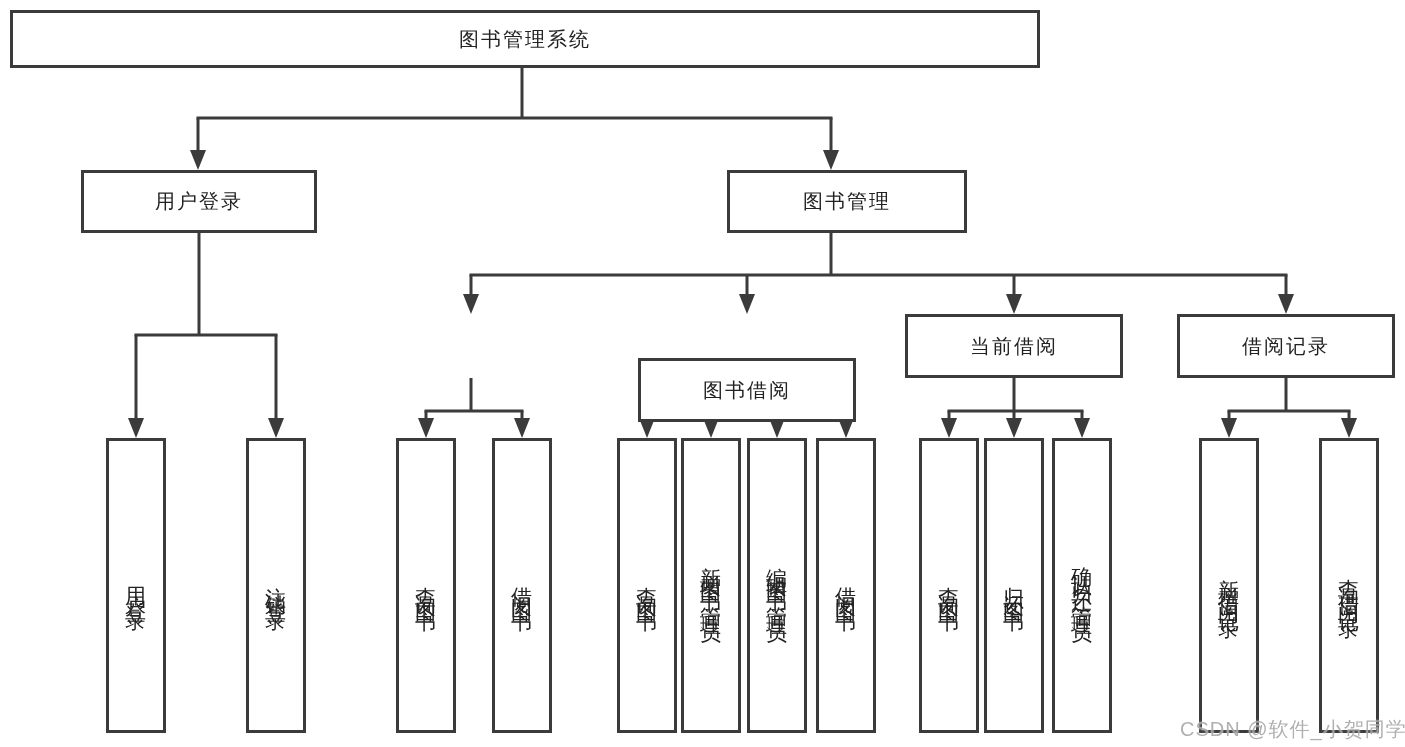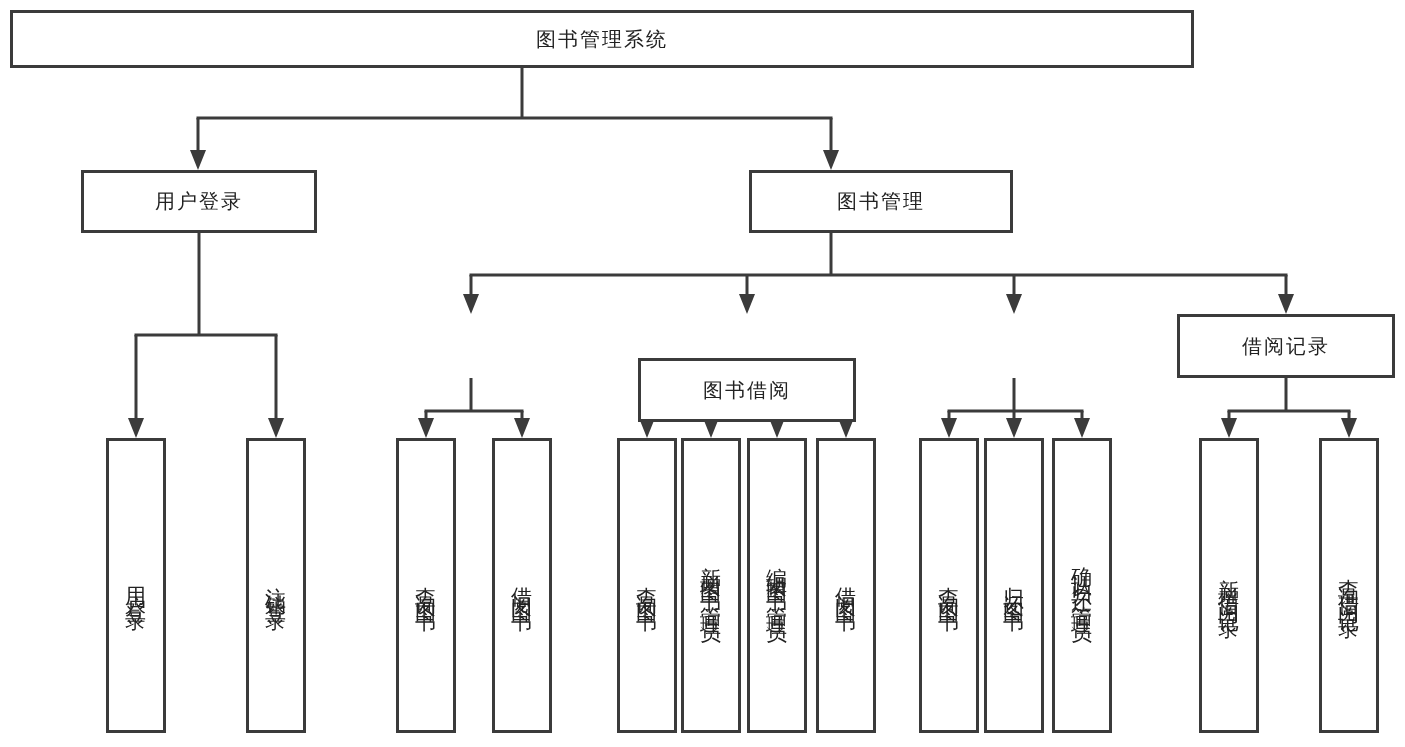--- a/index.html
+++ b/index.html
@@ -30,21 +30,21 @@
     background: #ffffff;
     display: flex;
     align-items: center;
     justify-content: center;
     color: #222222;
     font-size: 20px;
     letter-spacing: 2px;
     white-space: nowrap;
   }
   .node.root {
-    left: 10px; top: 10px; width: 1184px; height: 58px;
+    left: 10px; top: 10px; width: 1030px; height: 58px;
     font-size: 20px;
   }
   .node.lvl2 { top: 170px; height: 63px; }
   .node.lvl3 { top: 314px; height: 64px; width: 218px; }
   .node.leaf {
     top: 438px;
     height: 295px;
     width: 60px;
     writing-mode: vertical-rl;
     text-orientation: mixed;
@@ -145,33 +145,35 @@
         <polygon points="1221,418 1237,418 1229,438" stroke="none"></polygon>
         <line x1="1349" y1="411" x2="1349" y2="420"></line>
         <polygon points="1341,418 1357,418 1349,438" stroke="none"></polygon>
       </g>
     </g>
   </svg>
 
   <div class="node root">图书管理系统</div>
 
   <div class="node lvl2" style="left:81px;width:236px;">用户登录</div>
-  <div class="node lvl2" style="left:749px;width:264px;">图书管理</div>
+  <div class="node lvl2" style="left:727px;width:240px;">图书管理</div>
 
   <div class="node lvl3" style="left:638px;margin-top:44px;">图书借阅</div>
+  <div class="node lvl3" style="left:905px;">当前借阅</div>
   <div class="node lvl3" style="left:1177px;">借阅记录</div>
 
   <div class="node leaf" style="left:106px;">用户登录</div>
   <div class="node leaf" style="left:246px;">注销登录</div>
   <div class="node leaf" style="left:396px;">查询图书</div>
   <div class="node leaf" style="left:492px;">借阅图书</div>
   <div class="node leaf" style="left:617px;">查询图书</div>
   <div class="node leaf" style="left:681px;">新增图书（管理员）</div>
   <div class="node leaf" style="left:747px;">编辑图书（管理员）</div>
   <div class="node leaf" style="left:816px;">借阅图书</div>
   <div class="node leaf" style="left:919px;">查询图书</div>
   <div class="node leaf" style="left:984px;">归还图书</div>
   <div class="node leaf" style="left:1052px;">确认归还（管理员）</div>
   <div class="node leaf" style="left:1199px;">新增借阅记录</div>
   <div class="node leaf" style="left:1319px;">查询借阅记录</div>
 
+  <div class="watermark">CSDN @软件_小贺同学</div>
 
 </div>
 
 </body></html>

